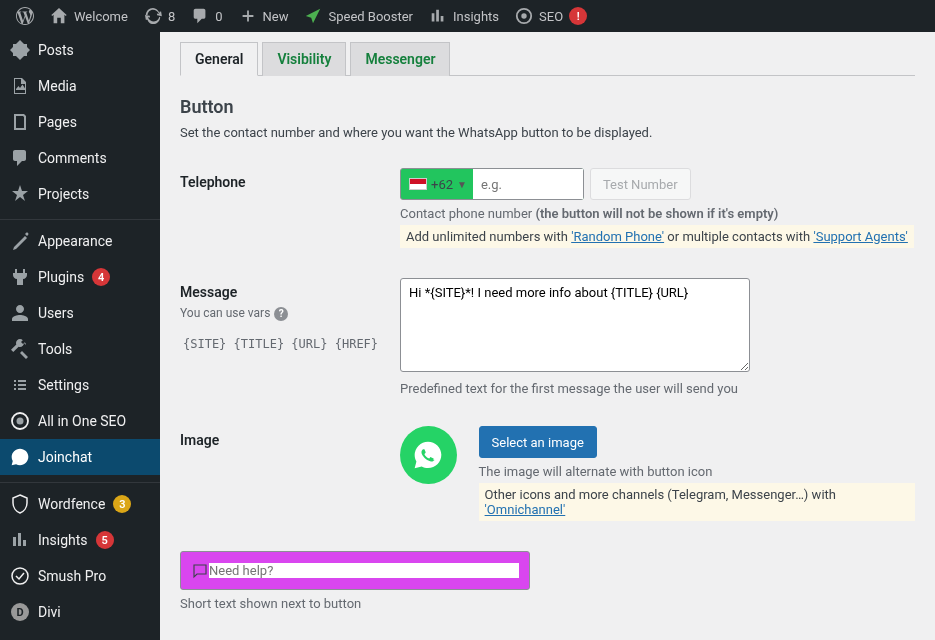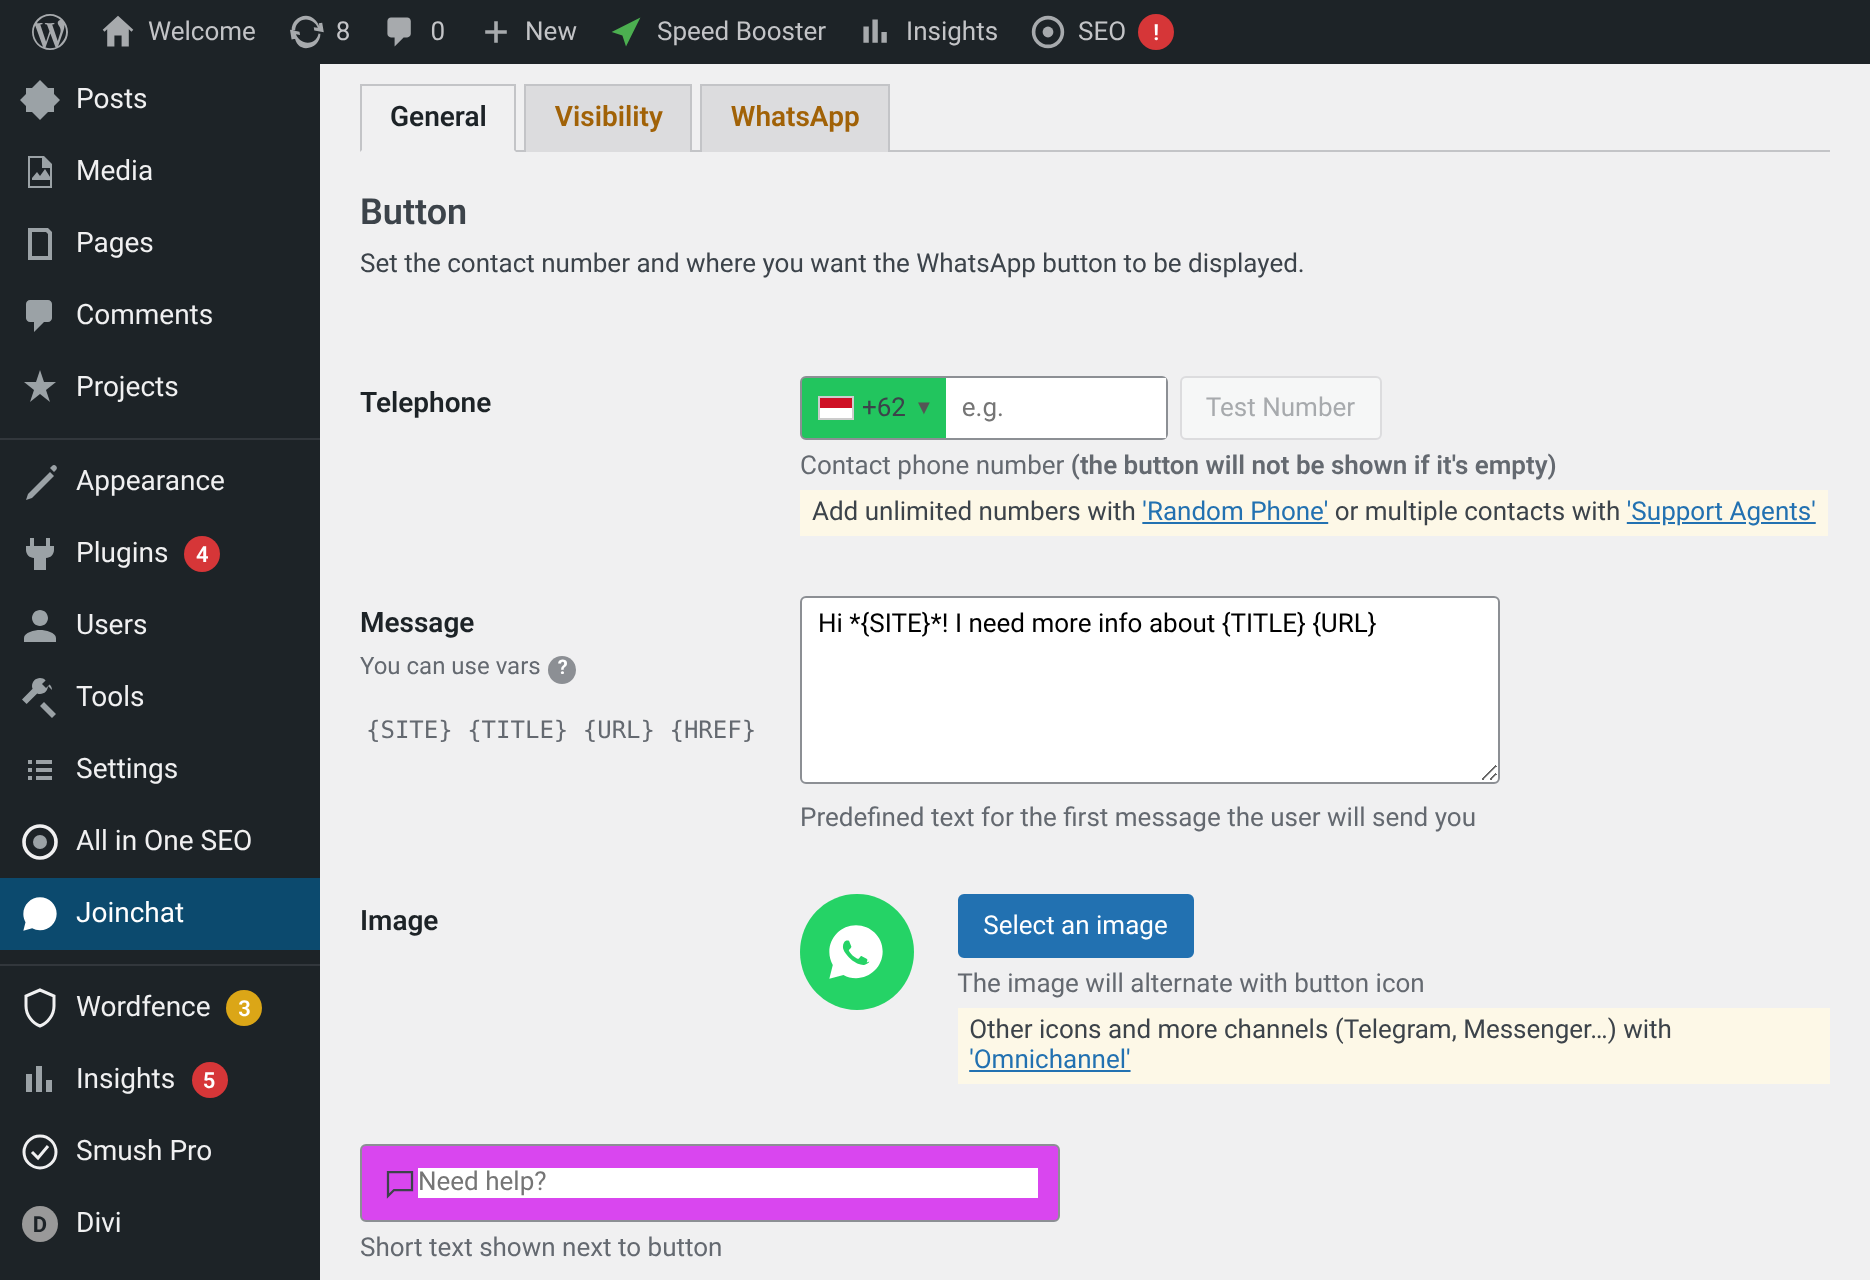--- a/index.html
+++ b/index.html
@@ -15,24 +15,24 @@
 .menu-item.current{background:#0c4a6e;color:#fff}
 .menu-item.current::after{content:"";position:absolute;right:-8px;top:50%;margin-top:-8px;border:8px solid transparent;border-right-color:#f0f0f1}
 .menu-item svg{width:20px;height:20px;fill:rgba(240,246,252,0.6);flex-shrink:0}
 .menu-item.current svg{fill:#fff}
 .menu-sep{height:5px;border-bottom:1px solid #32373c;margin:3px 0}
 .badge{display:inline-flex;align-items:center;justify-content:center;min-width:18px;height:18px;border-radius:9px;font-size:11px;font-weight:600;padding:0 5px}
 .badge-red{background:#d63638;color:#fff}
 .badge-orange{background:#dba617;color:#fff}
 .content{flex:1;padding:0 20px;overflow-y:auto}
 .tabs{display:flex;border-bottom:1px solid #c3c4c7;margin:10px 0 20px}
-.tab{padding:8px 14px;background:#dcdcde;border:1px solid #c3c4c7;border-bottom:none;margin-right:4px;margin-bottom:-1px;cursor:pointer;font-size:14px;color:#a16207;font-weight:600}
+.tab{padding:8px 14px;background:#dcdcde;border:1px solid #c3c4c7;border-bottom:none;margin-right:4px;margin-bottom:-1px;cursor:pointer;font-size:14px;color:#15803d;font-weight:600}
 .tab.active{background:#f0f0f1;border-bottom:1px solid #f0f0f1;color:#1d2327}
 h1.section-title{font-size:18px;font-weight:600;color:#3c434a;margin-bottom:8px}
-.section-desc{font-size:13px;color:#3c434a;margin-bottom:48px}
+.section-desc{font-size:13px;color:#3c434a;margin-bottom:28px}
 .form-row{display:flex;margin-bottom:30px}
 .form-label{width:220px;flex-shrink:0;font-weight:600;font-size:14px;color:#1d2327;padding-top:6px}
 .form-field{flex:1}
 .form-help{font-size:13px;color:#646970;margin-top:6px}
 .form-help .bold{font-weight:600}
 .highlight-note{background:#fdf8e7;padding:4px 6px;font-size:13px;margin-top:4px;display:inline-block}
 .highlight-note a{color:#2271b1;text-decoration:underline}
 .phone-wrap{display:flex;gap:6px;align-items:center}
 .phone-input{display:flex;align-items:center;border:1px solid #8c8f94;background:#22c55e;border-radius:3px;height:32px}
 .flag-sel{display:flex;align-items:center;padding:0 6px 0 8px;gap:4px;cursor:pointer}
@@ -221,21 +221,21 @@
           <path d="M2 10l6 2 2 6 8-16z"></path>
         </svg>
       </div>
 
   </div>
 
   <div class="content">
     <div class="tabs">
       <div class="tab active">General</div>
       <div class="tab">Visibility</div>
-      <div class="tab">WhatsApp</div>
+      <div class="tab">Messenger</div>
     </div>
 
     <h1 class="section-title">Button</h1>
     <p class="section-desc">Set the contact number and where you want the WhatsApp button to be displayed.</p>
 
     <div class="form-row">
       <div class="form-label">Telephone</div>
       <div class="form-field">
         <div class="phone-wrap">
           <div class="phone-input">

